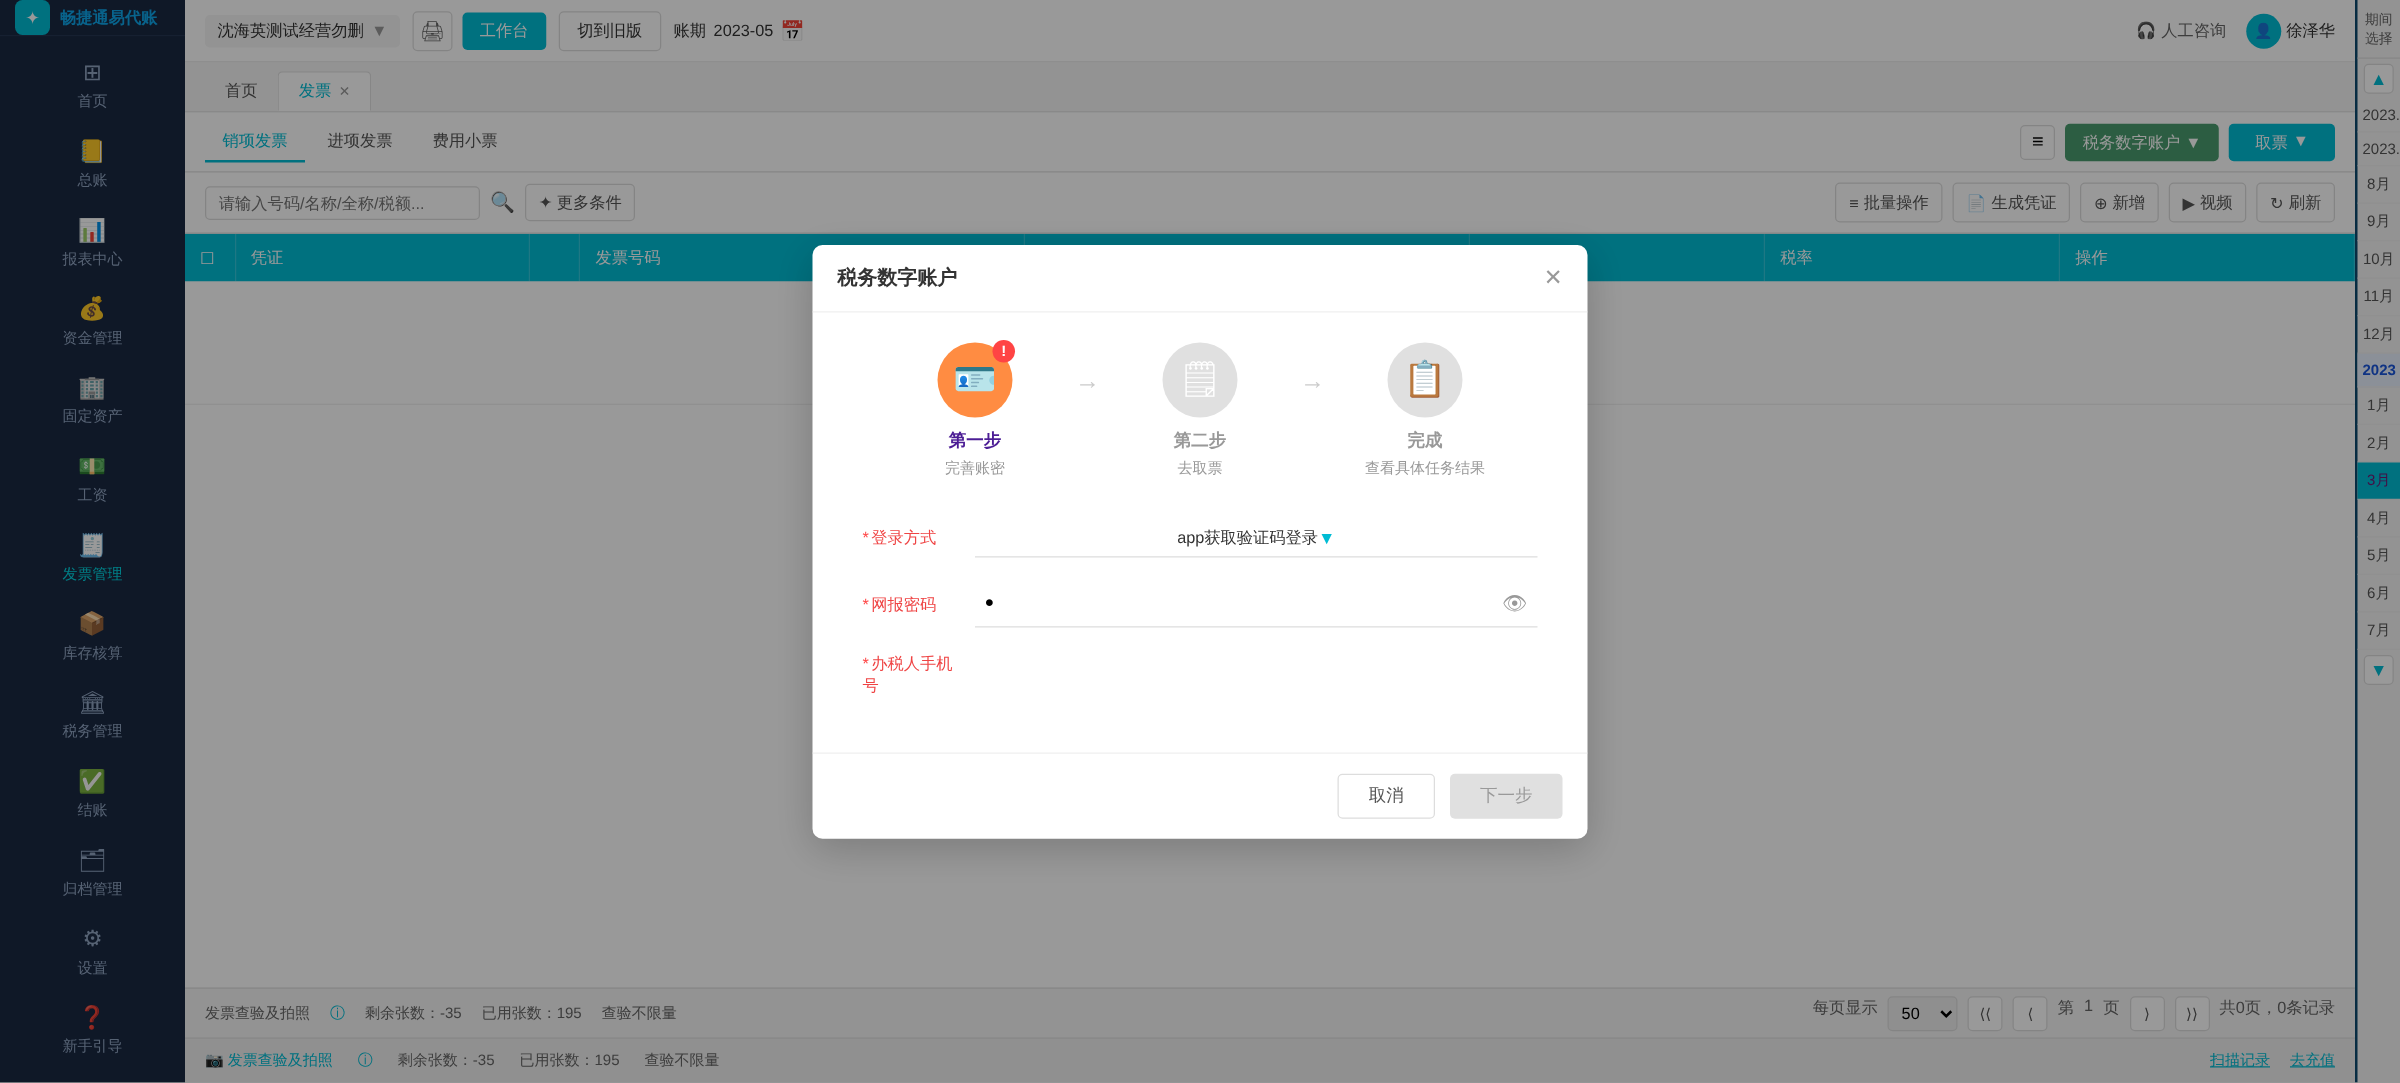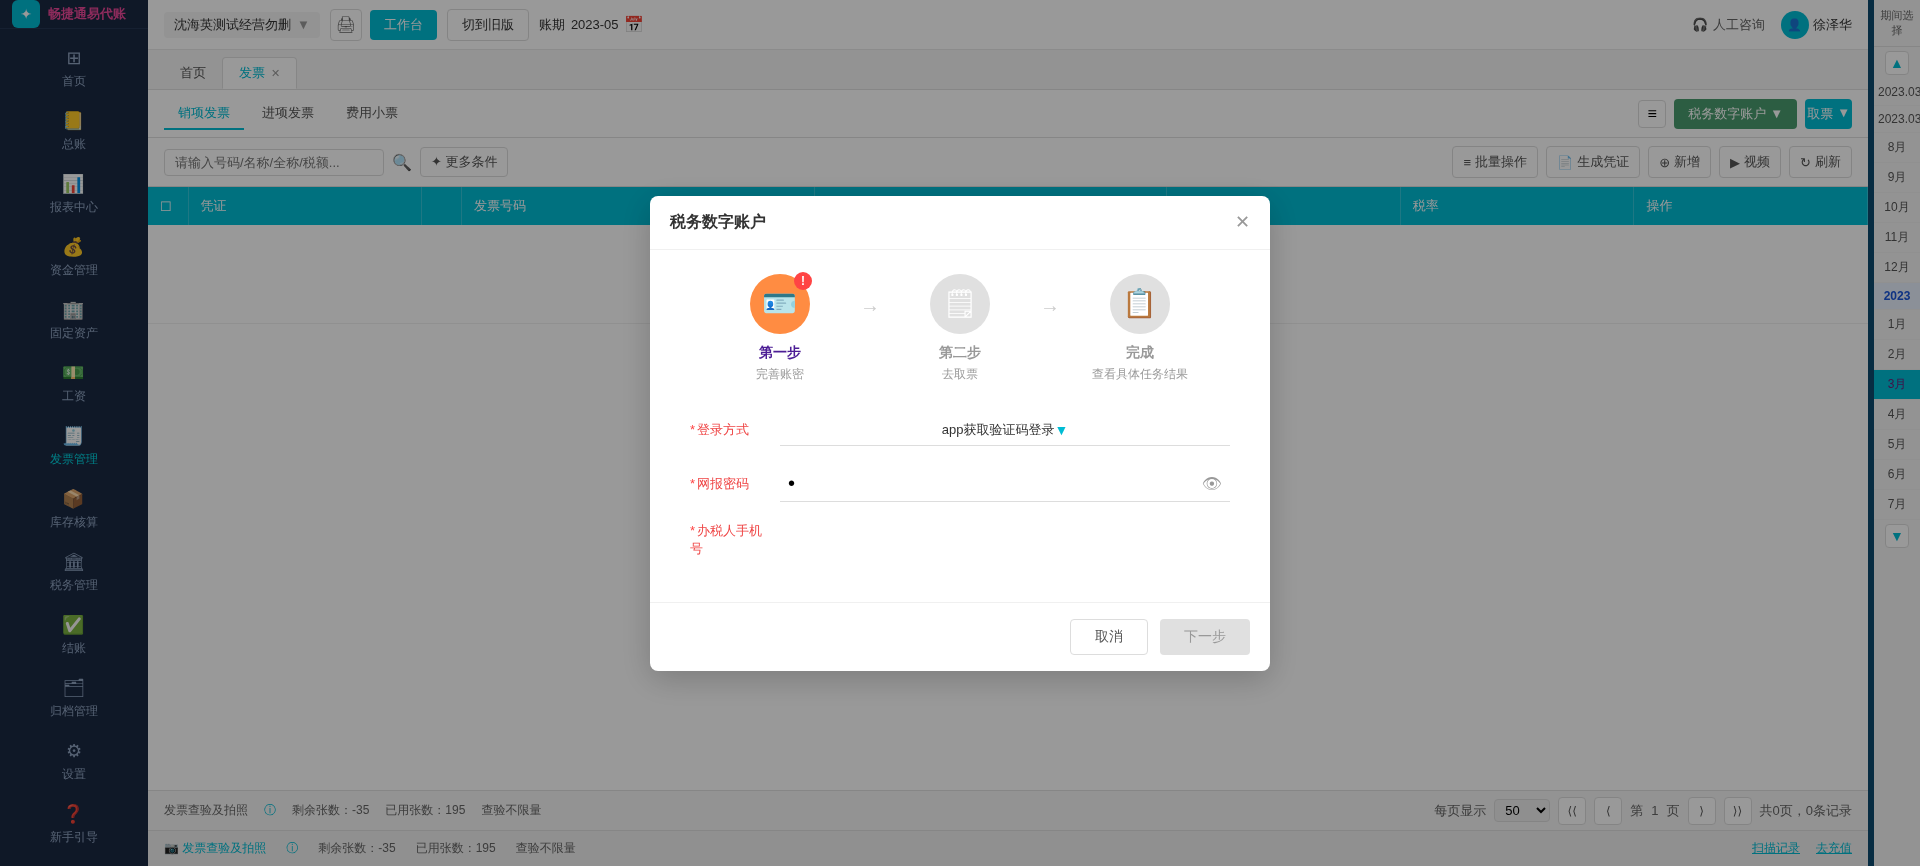--- a/index.html
+++ b/index.html
@@ -28,21 +28,21 @@
       background: #00bcd4;
       border-radius: 6px;
       display: flex;
       align-items: center;
       justify-content: center;
       color: white;
       font-size: 14px;
       margin-right: 8px;
     }
     .sidebar-logo-text {
-      color: #ec4899;
+      color: #0ea5e9;
       font-size: 13px;
       font-weight: bold;
     }
     .sidebar-nav { flex: 1; padding-top: 8px; }
     .sidebar-item {
       display: flex;
       flex-direction: column;
       align-items: center;
       padding: 10px 0;
       cursor: pointer;
@@ -207,21 +207,21 @@
       cursor: pointer;
       display: flex;
       align-items: center;
       gap: 4px;
     }
     .fetch-btn {
       background: #00bcd4;
       color: white;
       border: none;
       border-radius: 4px;
-      padding: 6px 2px;
+      padding: 6px 21px;
       font-size: 13px;
       cursor: pointer;
       display: flex;
       align-items: flex-start;
       gap: 4px;
     }
     .tool-btn {
       background: white;
       border: 1px solid #ddd;
       border-radius: 4px;
@@ -259,21 +259,20 @@
       display: flex;
       align-items: center;
       padding: 0 16px;
       font-size: 12px;
       color: #666;
       gap: 16px;
     }
     .pagination {
       margin-left: auto;
       display: flex;
-      align-items: center;
       gap: 8px;
       font-size: 13px;
     }
     .page-btn {
       width: 28px;
       height: 28px;
       border: 1px solid #ddd;
       border-radius: 4px;
       background: white;
       cursor: pointer;
@@ -293,23 +292,23 @@
       align-items: center;
       padding: 0 16px;
       font-size: 12px;
       color: #666;
       gap: 20px;
     }
     .bottom-link { color: #00bcd4; cursor: pointer; text-decoration: underline; }
 
     
     .period-panel {
-      width: 52px;
+      width: 36px;
       background: #f5f5f5;
-      border-left: 6px solid #0c4a6e;
+      border-left: 2px solid #0c4a6e;
       display: flex;
       flex-direction: column;
       align-items: center;
       font-size: 12px;
       color: #555;
       flex-shrink: 0;
     }
     .period-header {
       padding: 8px 4px;
       color: #666;

